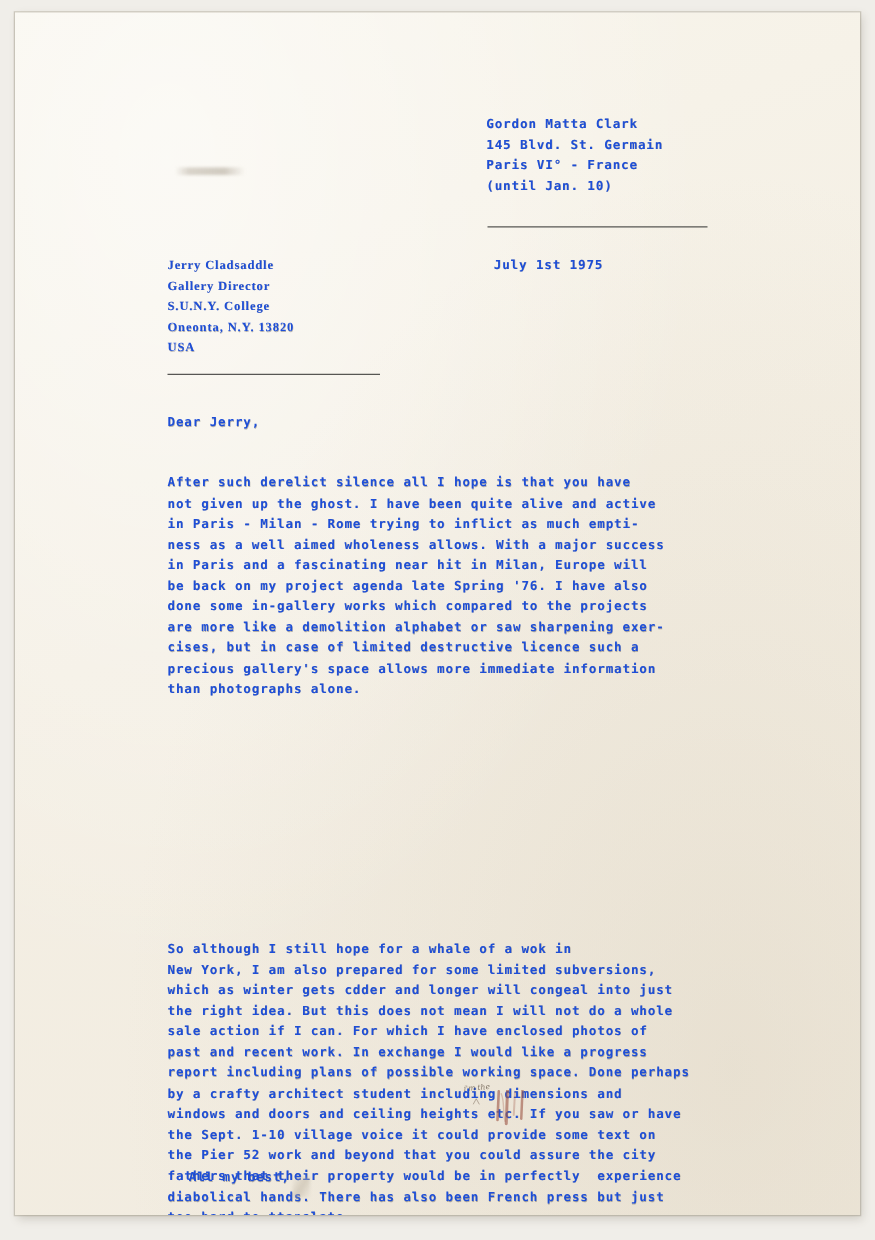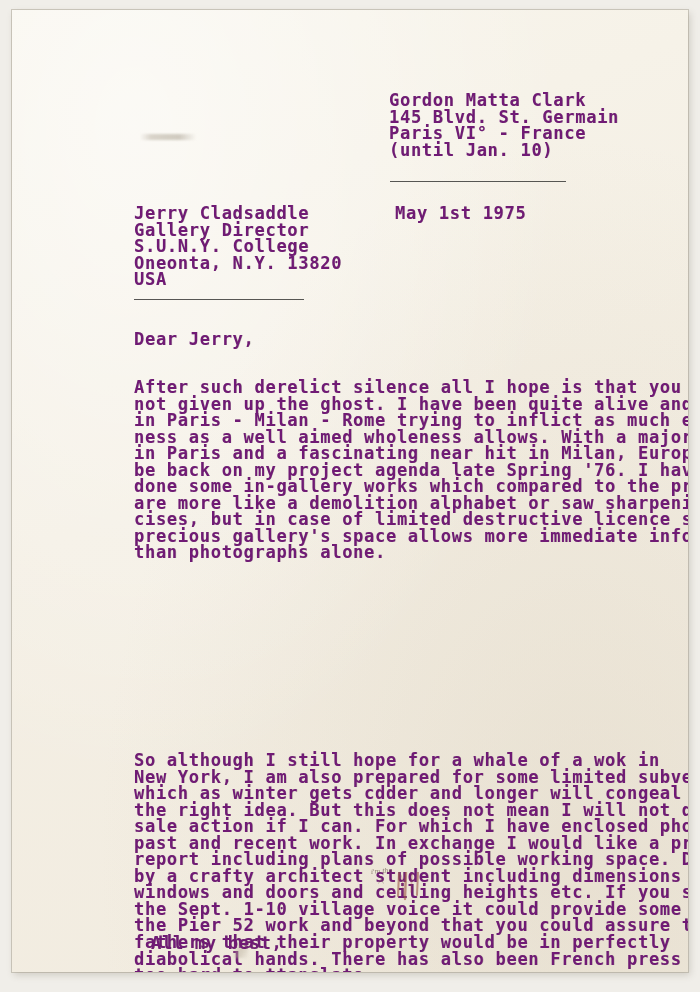--- a/index.html
+++ b/index.html
@@ -35,24 +35,24 @@
       radial-gradient(ellipse at 18% 12%, rgba(255,255,255,0.55) 0%, rgba(255,255,255,0) 55%),
       radial-gradient(ellipse at 85% 88%, rgba(214,203,182,0.35) 0%, rgba(214,203,182,0) 60%),
       linear-gradient(160deg, #f8f5ec 0%, #f4efe4 45%, #f1ebdf 100%);
     pointer-events: none;
   }
   #sheet > * { position: relative; }
 
   
   .tw {
     font-family: "DejaVu Sans Mono", "Liberation Mono", monospace;
-    font-size: 17px;
+    font-size: 10px;
     line-height: 16.55px;
     letter-spacing: 0.72px;
-    color: #701a75;
+    color: #1d4ed8;
     white-space: pre;
     font-weight: 700;
     -webkit-font-smoothing: none;
     text-shadow: 0.35px 0.25px 0.4px rgba(90,86,78,0.42);
   }
 
   
   #letterhead {
     position: absolute;
     left: 377px;
@@ -66,20 +66,21 @@
     height: 0;
     border-top: 1.8px solid #40403d;
     opacity: 0.88;
   }
 
   
   #recipient {
     position: absolute;
     left: 122px;
     top: 195px;
+    font-family: Liberation Serif, serif;
   }
   #date-line {
     position: absolute;
     left: 383px;
     top: 195px;
   }
   #recipient-rule {
     position: absolute;
     left: 122px;
     top: 289px;
@@ -173,21 +174,21 @@
 (until Jan. 10)</div>
 
   <div id="letterhead-rule"></div>
 
   <div id="recipient" class="tw">Jerry Cladsaddle
 Gallery Director
 S.U.N.Y. College
 Oneonta, N.Y. 13820
 USA</div>
 
-  <div id="date-line" class="tw">May 1st 1975</div>
+  <div id="date-line" class="tw">July 1st 1975</div>
 
   <div id="recipient-rule"></div>
 
   <div id="salutation" class="tw">Dear Jerry,</div>
 
   <div class="para tw" id="para-1">After such derelict silence all I hope is that you have
 not given up the ghost. I have been quite alive and active
 in Paris - Milan - Rome trying to inflict as much empti-
 ness as a well aimed wholeness allows. With a major success
 in Paris and a fascinating near hit in Milan, Europe will

